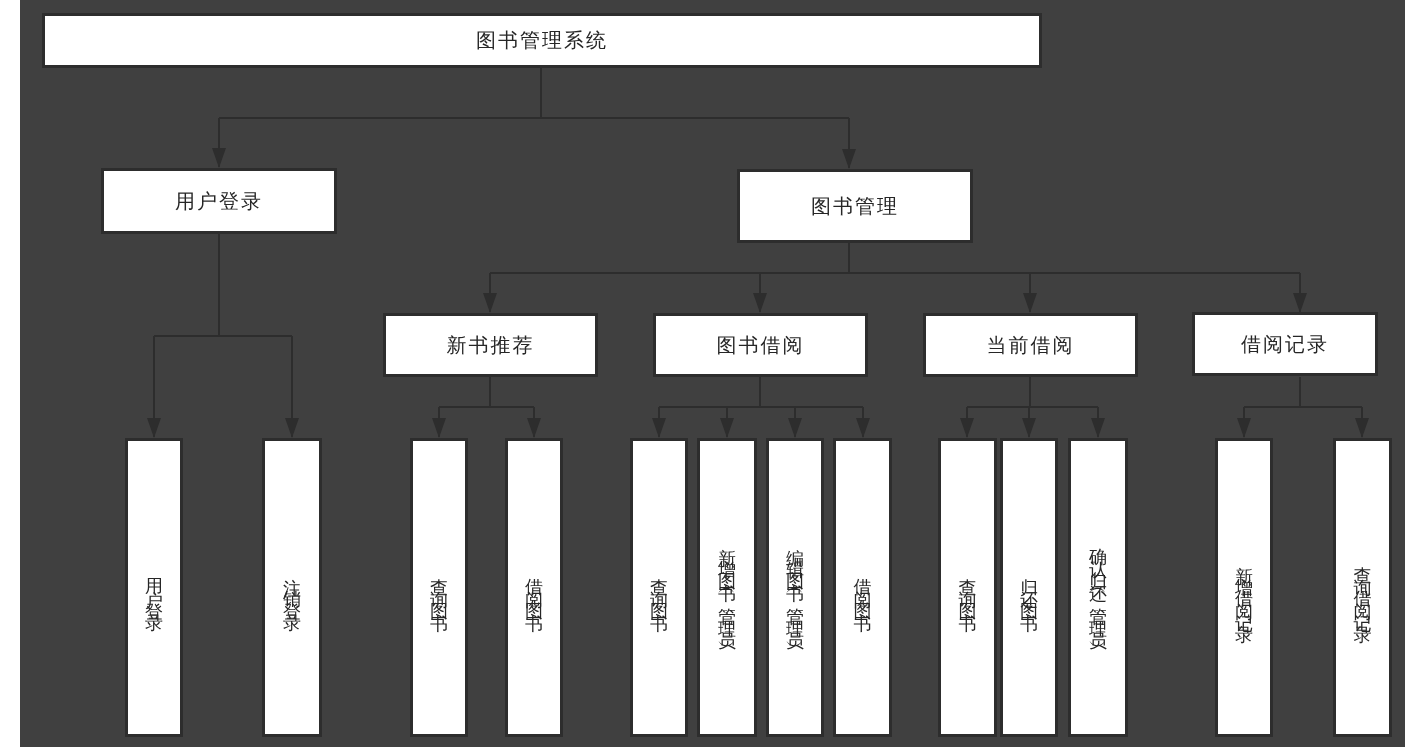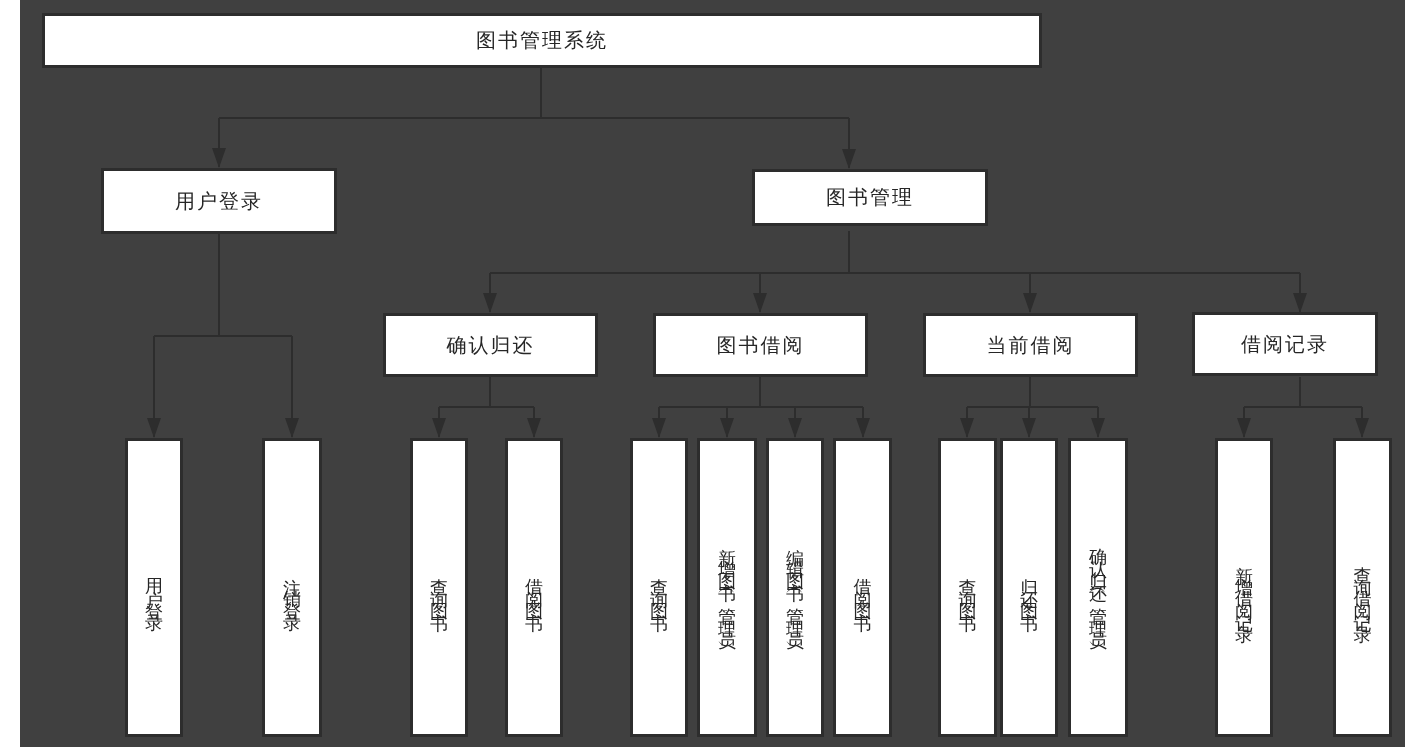--- a/index.html
+++ b/index.html
@@ -110,26 +110,26 @@
     </g>
   </svg>
 
   <div class="box hbox" style="left:22px;top:13px;width:1000px;height:55px">
     <span>图书管理系统</span>
   </div>
 
   <div class="box hbox" style="left:81px;top:168px;width:236px;height:66px">
     <span>用户登录</span>
   </div>
-  <div class="box hbox" style="left:732px;top:169px;width:236px;height:57px">
+  <div class="box hbox" style="left:717px;top:169px;width:236px;height:74px">
     <span>图书管理</span>
   </div>
 
   <div class="box hbox" style="left:363px;top:313px;width:215px;height:64px">
-    <span>确认归还</span>
+    <span>新书推荐</span>
   </div>
   <div class="box hbox" style="left:903px;top:313px;width:215px;height:64px">
     <span>当前借阅</span>
   </div>
   <div class="box hbox" style="left:633px;top:313px;width:215px;height:64px">
     <span>图书借阅</span>
   </div>
   <div class="box hbox" style="left:1172px;top:312px;width:186px;height:64px">
     <span>借阅记录</span>
   </div>

